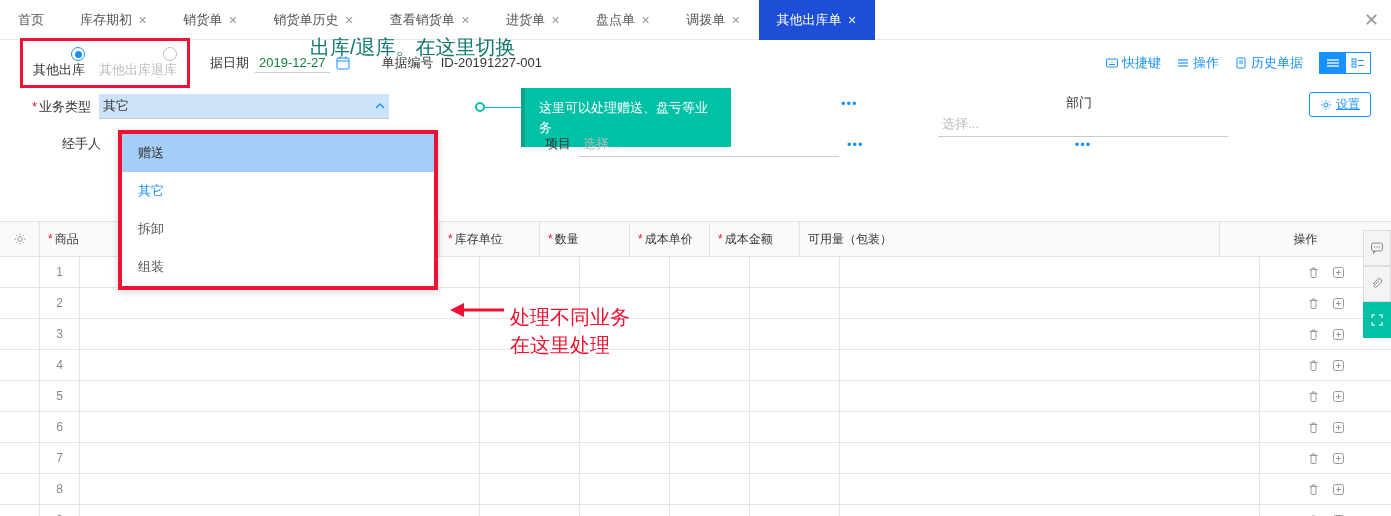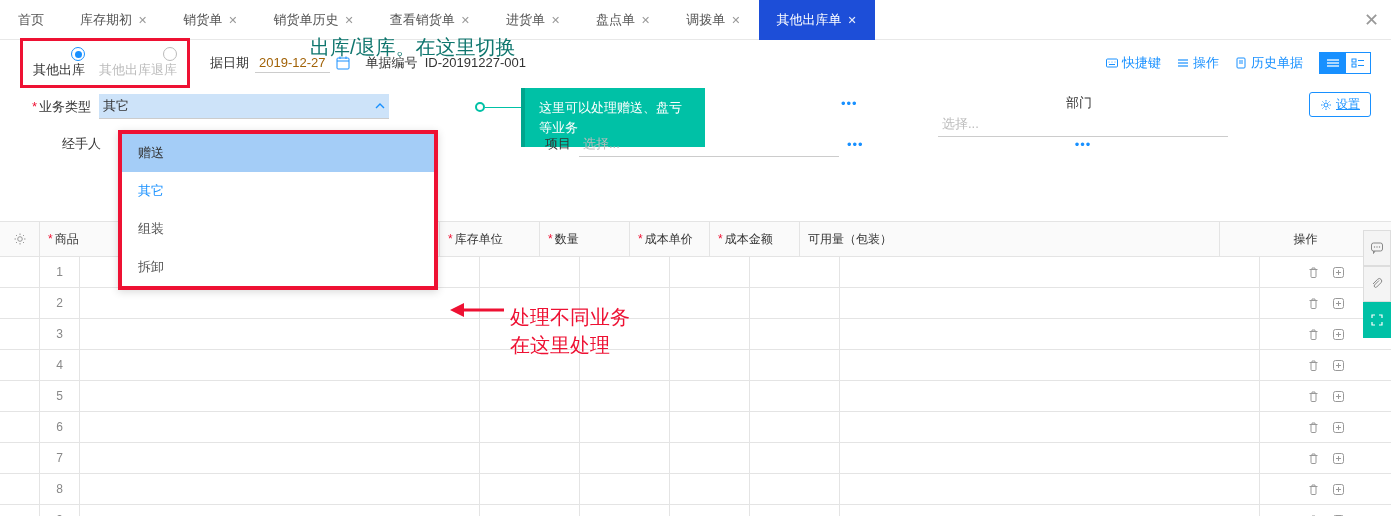--- a/index.html
+++ b/index.html
@@ -12,39 +12,39 @@
 .tabs-close { position: absolute; right: 12px; font-size: 18px; color: #999; cursor: pointer; }
 .annotation-top { position: absolute; top: 34px; left: 310px; color: #0f766e; font-size: 20px; pointer-events: none; z-index: 50; }
 .row1 { display: flex; align-items: center; height: 46px; padding: 0 20px; position: relative; }
 .radio-box { border: 3px solid #e13; padding: 6px 10px; display: flex; align-items: center; gap: 14px; }
 .radio { display: flex; align-items: flex-end; cursor: pointer; flex-direction: column; }
 .radio-icon { width: 14px; height: 14px; border: 1px solid #bbb; border-radius: 50%; display: inline-flex; align-items: center; justify-content: center; }
 .radio-icon.checked { border-color: #1890ff; }
 .radio-icon.checked::after { content: ""; width: 7px; height: 7px; border-radius: 50%; background: #1890ff; }
 .radio-label.muted { color: #bbb; }
 .field-label { color: #333; margin-left: 20px; }
-.date-val { color: #a16207; border-bottom: 1px solid #ccc; padding: 2px 4px; margin: 0 6px; }
+.date-val { color: #15803d; border-bottom: 1px solid #ccc; padding: 2px 4px; margin: 0 6px; }
 .cal-icon { color: #1890ff; cursor: pointer; }
-.doc-no { margin-left: 16px; }
+.doc-no { margin-left: 32px; }
 .row1-right { margin-left: auto; display: flex; align-items: center; gap: 16px; }
 .link-btn { color: #1890ff; cursor: pointer; display: flex; align-items: center; gap: 4px; }
 .view-toggle { display: flex; }
 .view-btn { width: 26px; height: 22px; display: flex; align-items: center; justify-content: center; border: 1px solid #1890ff; cursor: pointer; }
 .view-btn.active { background: #1890ff; color: #fff; }
 .view-btn:not(.active) { color: #1890ff; background: #fff; }
 .view-btn:first-child { border-right: none; }
 .row2 { display: flex; align-items: flex-start; padding: 8px 20px 0 32px; position: relative; }
 .star { color: #e13; margin-right: 2px; }
 .biz-type { display: flex; align-items: center; }
 .biz-input { width: 290px; border-bottom: 1px solid #ccc; padding: 3px 4px; margin-left: 8px; background: #cde3f9; color: #333; display: flex; justify-content: space-between; align-items: center; }
 .chev { color: #1890ff; cursor: pointer; }
 .guide-tip { position: absolute; left: 475px; top: 2px; display: flex; align-items: flex-start; }
 .guide-dot { width: 10px; height: 10px; border: 2px solid #00c1a6; border-radius: 50%; background: #fff; margin-top: 14px; }
 .guide-line { width: 36px; height: 1px; background: #00c1a6; margin-top: 19px; }
-.guide-card { background: #00c1a6; color: #fff; padding: 10px 14px; width: 184px; border-left: 4px solid #00a58d; font-size: 13px; line-height: 1.5; }
+.guide-card { background: #00c1a6; color: #fff; padding: 10px 14px; width: 210px; border-left: 4px solid #00a58d; font-size: 13px; line-height: 1.5; }
 .dept { position: absolute; left: 930px; top: 8px; display: flex; align-items: center; flex-direction: column; }
 .dept-input { border-bottom: 1px solid #ccc; width: 290px; padding: 3px 4px; margin-left: 8px; color: #bbb; }
 .ellipsis-btn { color: #1890ff; margin-left: 8px; cursor: pointer; letter-spacing: 1px; }
 .settings-btn { position: absolute; right: 20px; top: 6px; border: 1px solid #1890ff; color: #1890ff; padding: 3px 10px; border-radius: 3px; cursor: pointer; display: flex; align-items: center; gap: 4px; font-size: 12px; text-decoration: underline; }
 .row3 { display: flex; align-items: center; padding: 16px 20px 8px 62px; position: relative; }
 .proj { position: absolute; left: 498px; display: flex; align-items: center; margin-left: 47px; }
 .dropdown { position: absolute; top: 130px; left: 118px; width: 320px; border: 4px solid #e13; background: #fff; z-index: 40; box-shadow: 0 2px 8px rgba(0,0,0,0.15); }
 .dropdown-item { padding: 10px 16px; cursor: pointer; color: #555; }
 .dropdown-item.selected { background: #a4cdf7; color: #333; }
 .dropdown-item.current { color: #1890ff; }
@@ -235,22 +235,22 @@
   <div class="proj">
     <span>项目</span>
     <div class="dept-input" style="width:260px;">选择...</div>
     <span class="ellipsis-btn">•••</span>
   </div>
 </div>
 
 <div class="dropdown">
   <div class="dropdown-item selected">赠送</div>
   <div class="dropdown-item current">其它</div>
+  <div class="dropdown-item">拆卸</div>
   <div class="dropdown-item">组装</div>
-  <div class="dropdown-item">拆卸</div>
 </div>
 
 <div class="arrow-anno">
   <svg class="arrow-svg" width="56" height="24" viewBox="0 0 56 24">
       <line x1="54" y1="12" x2="8" y2="12" stroke="#e13" stroke-width="3"></line>
       <polygon points="0,12 14,5 14,19" fill="#e13"></polygon>
     </svg>
   <div class="arrow-text">
     <div>处理不同业务</div>
     <div>在这里处理</div>

